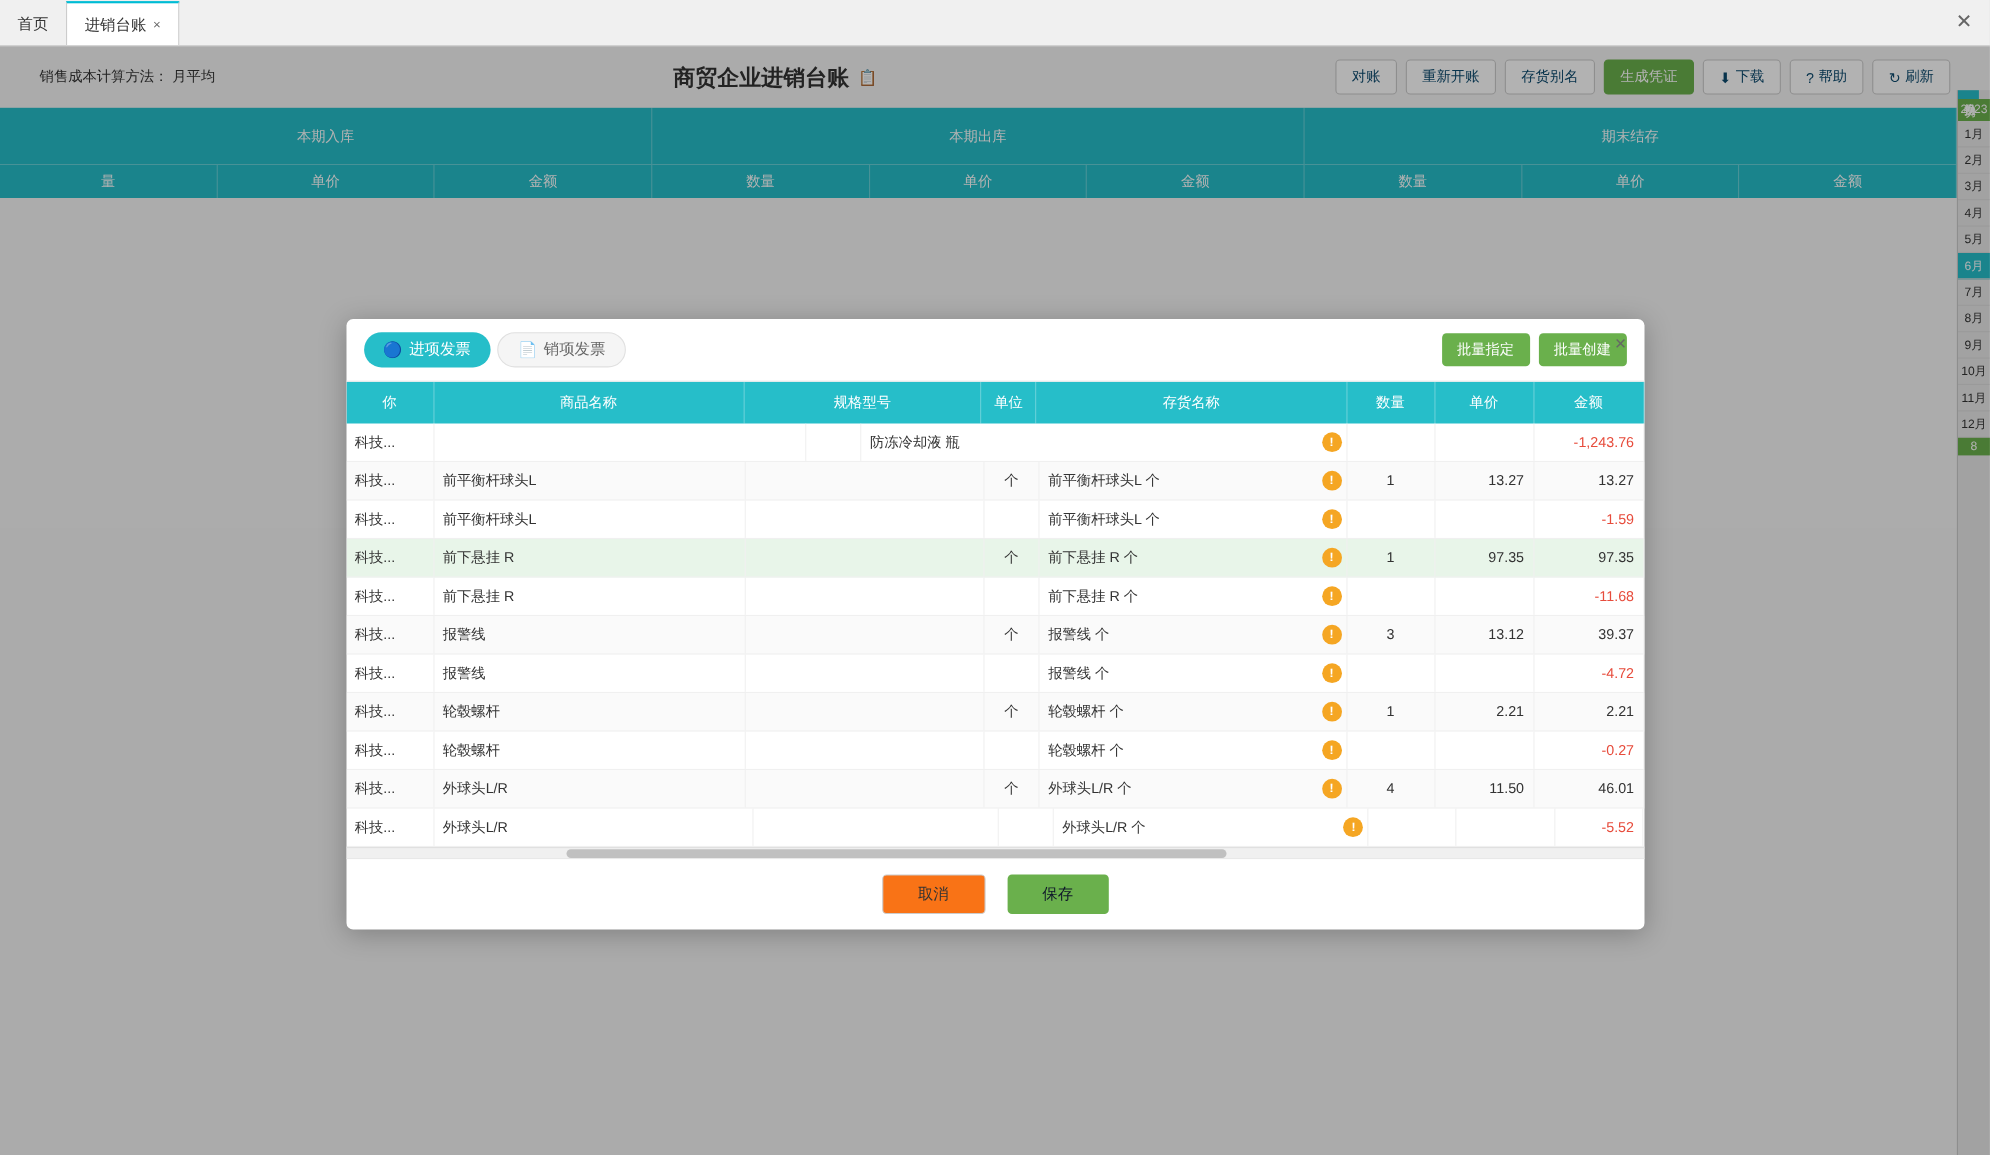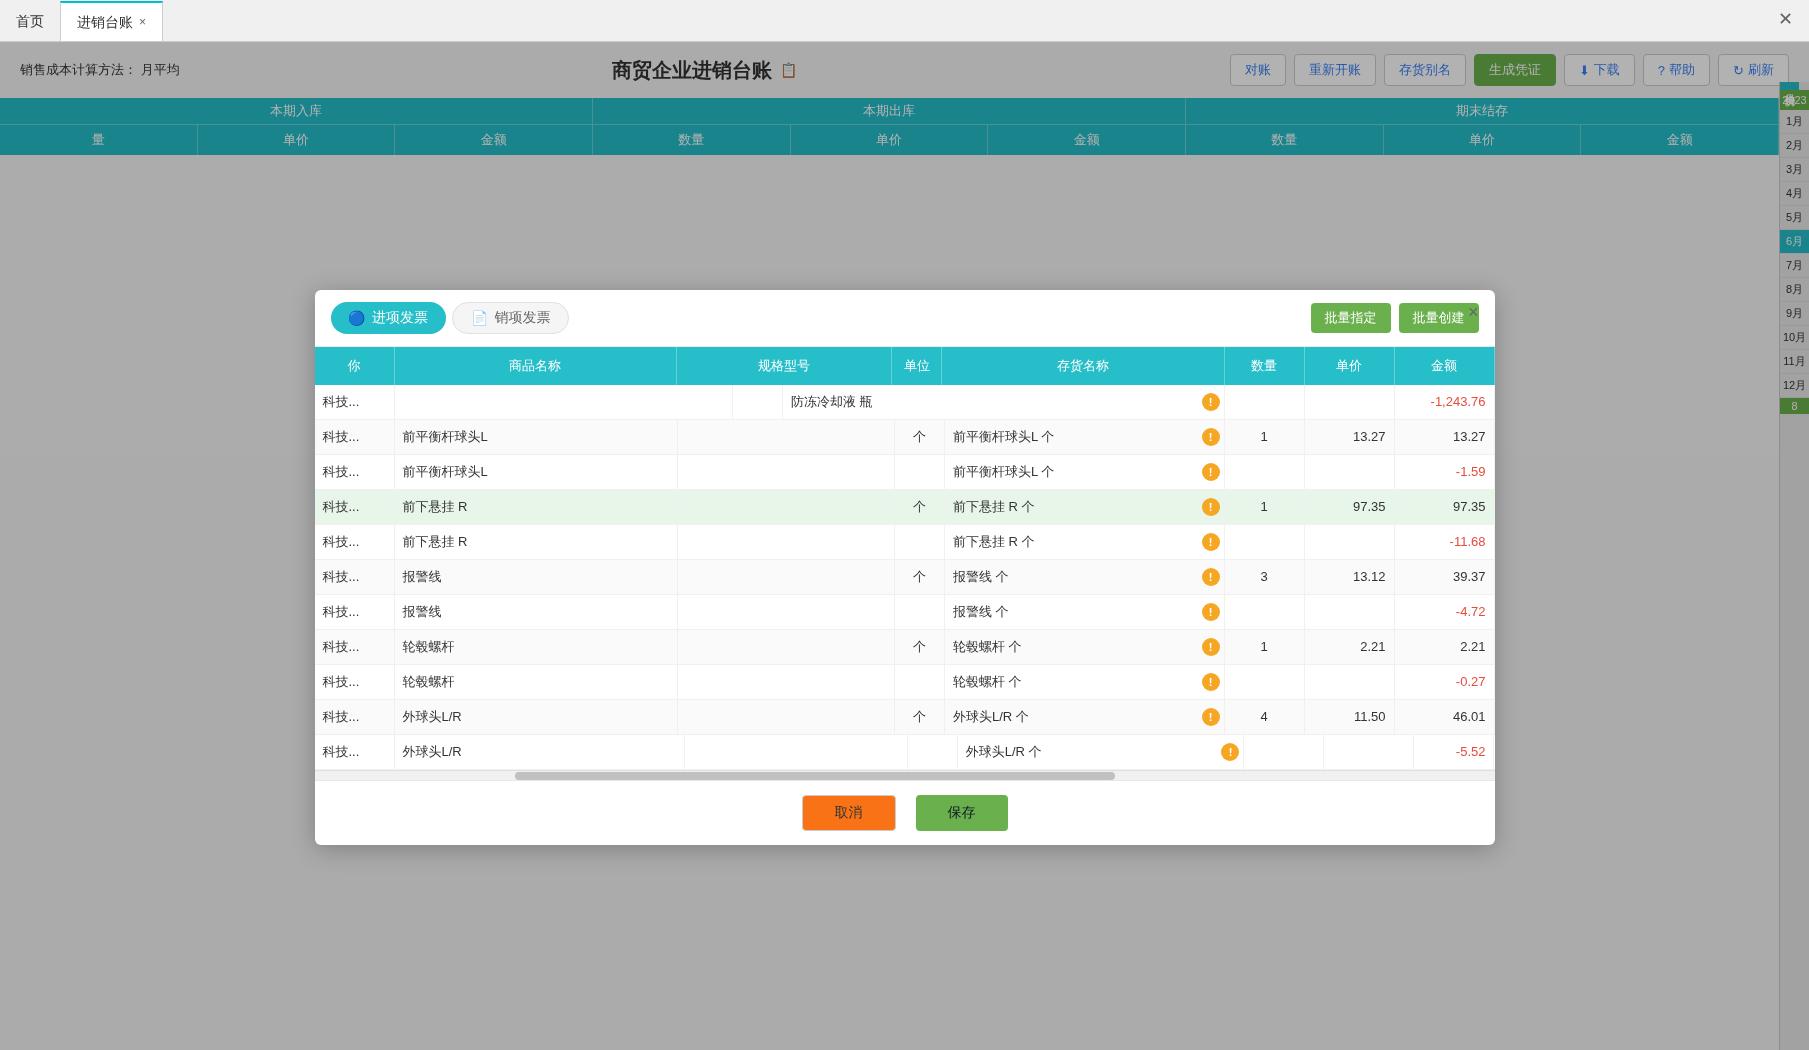--- a/index.html
+++ b/index.html
@@ -53,21 +53,21 @@
     
     .main-content {
       background: #f5f5f5;
       height: calc(1050px - 40px);
       position: relative;
     }
 
     
     .toolbar {
       background: #f5f5f5;
-      padding: 12px 20px;
+      padding: 12px 36px;
       display: flex;
       align-items: center;
       justify-content: space-between;
     }
     .cost-method {
       font-size: 13px;
       color: #333;
     }
     .page-title {
       font-size: 20px;
@@ -82,21 +82,21 @@
       gap: 8px;
       align-items: center;
     }
     .btn {
       padding: 6px 14px;
       border-radius: 4px;
       border: 1px solid #ccc;
       cursor: pointer;
       font-size: 13px;
       background: #fff;
-      color: #3b82f6;
+      color: #0c4a6e;
     }
     .btn-primary {
       background: #6ab04c;
       color: #fff;
       border-color: #6ab04c;
     }
     .btn-icon {
       display: flex;
       align-items: center;
       gap: 4px;
@@ -323,21 +323,21 @@
     
     .bg-table {
       width: calc(100% - 30px);
     }
     .bg-header {
       background: #26bec9;
       color: #fff;
     }
     .bg-header-top {
       display: flex;
-      height: 27px;
+      height: 52px;
     }
     .bg-header-bot {
       display: flex;
       height: 30px;
     }
     .bg-hcell {
       flex: 1;
       text-align: center;
       border-right: 1px solid rgba(255,255,255,0.3);
       display: flex;

